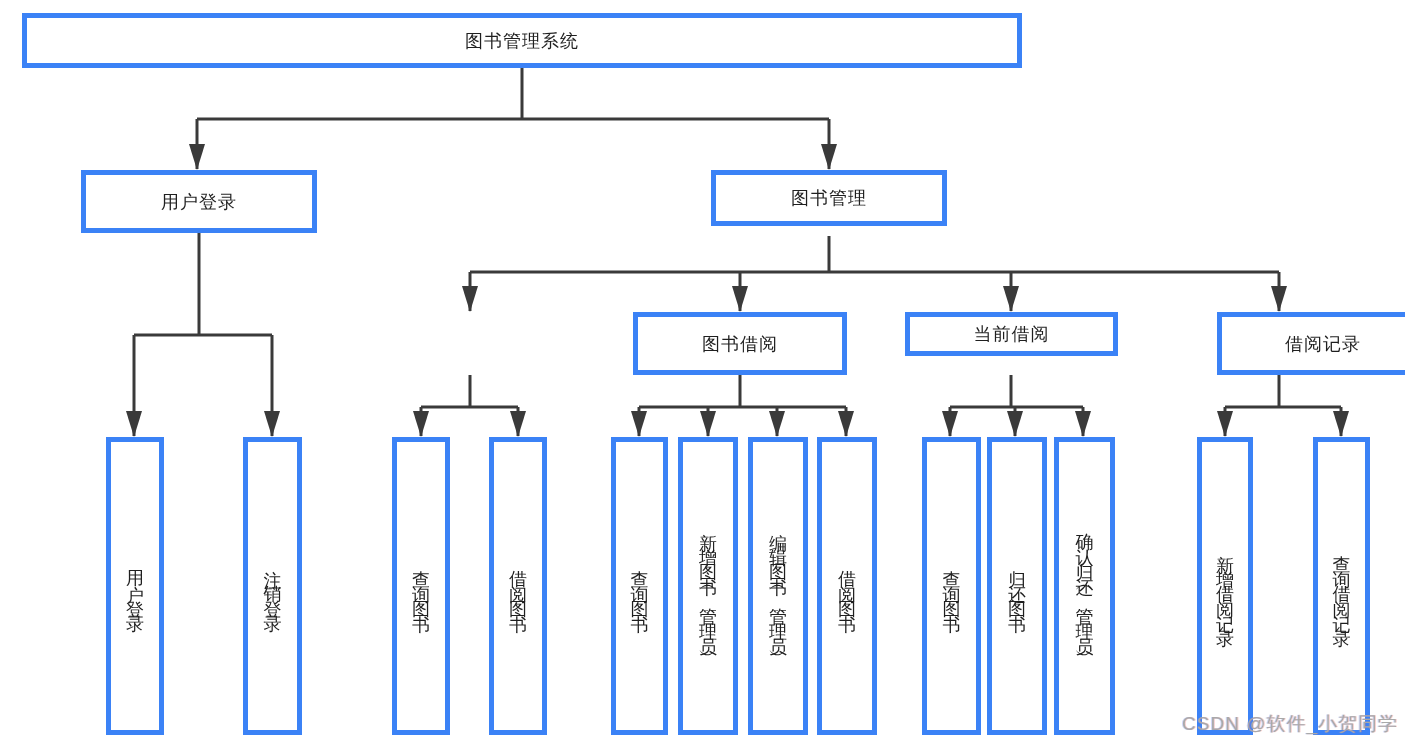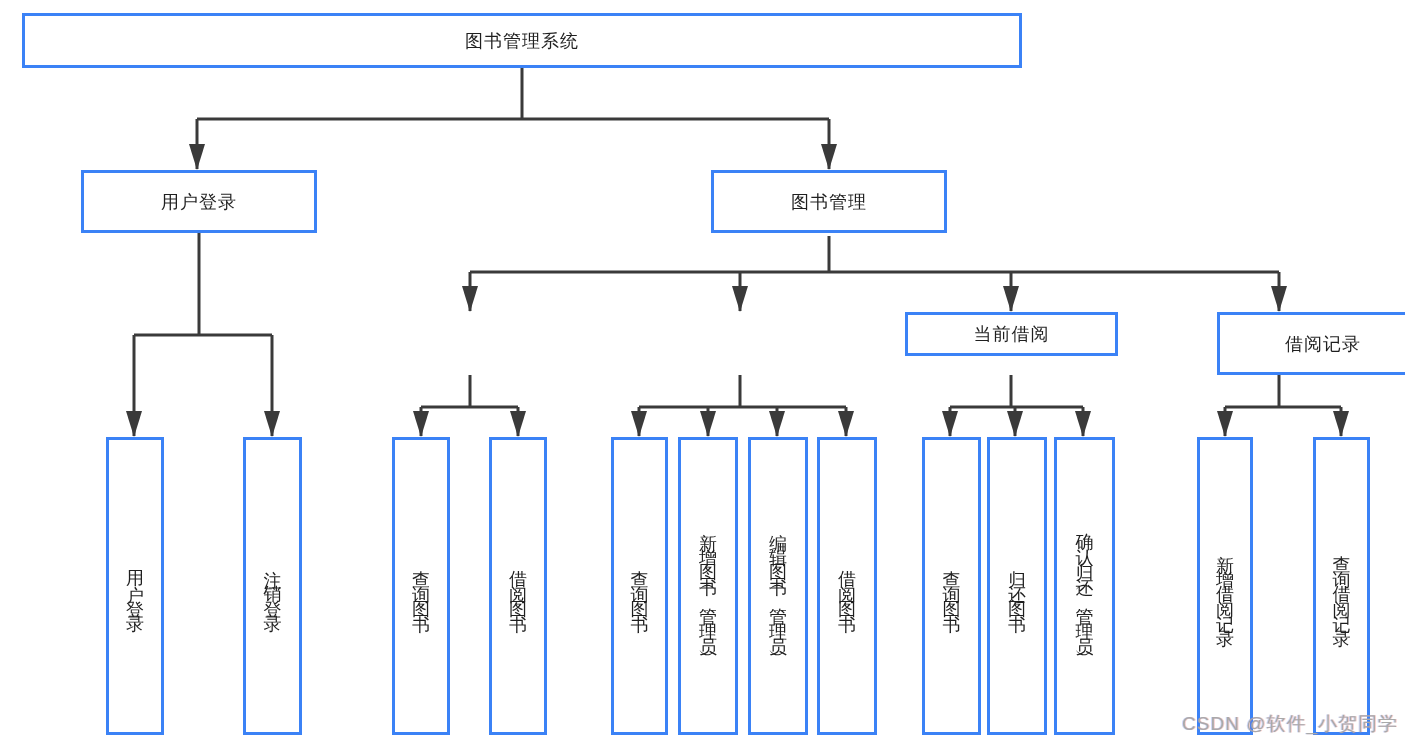--- a/index.html
+++ b/index.html
@@ -14,40 +14,40 @@
   }
   .connector-layer {
     position: absolute;
     left: 0; top: 0;
     width: 1405px; height: 747px;
   }
   .node {
     position: absolute;
     box-sizing: border-box;
     background: #ffffff;
-    border: 3px solid #3b82f6;
+    border: 5px solid #3b82f6;
     display: flex;
     align-items: center;
     justify-content: center;
     font-size: 18px;
     letter-spacing: 1px;
     z-index: 2;
   }
   .node--v span {
     writing-mode: vertical-rl;
     text-orientation: mixed;
     letter-spacing: 15px;
     line-height: 1;
     white-space: nowrap;
   }
   
   .n-root            { left: 22px;   top: 13px;  width: 1000px; height: 55px; }
   
   .n-user-login      { left: 81px;   top: 170px; width: 236px;  height: 63px; }
-  .n-book-mgmt       { left: 711px;  top: 170px; width: 236px;  height: 63px; }
+  .n-book-mgmt       { left: 711px;  top: 170px; width: 236px;  height: 56px; }
   
   .n-new-book        { left: 363px;  top: 312px; width: 215px;  height: 63px; }
   .n-book-borrow     { left: 633px;  top: 312px; width: 214px;  height: 63px; }
   .n-current-borrow  { left: 905px;  top: 312px; width: 213px;  height: 44px; }
   .n-borrow-records  { left: 1173px; top: 312px; width: 212px;  height: 63px; margin-left: 44px; }
   
   .n-leaf            { top: 437px; height: 298px; }
   .n-u1 { left: 106px;  width: 58px; }
   .n-u2 { left: 243px;  width: 59px; }
   .n-n1 { left: 392px;  width: 58px; }
@@ -120,20 +120,23 @@
     <span>图书管理系统</span>
   </div>
 
   <div class="node n-user-login">
     <span>用户登录</span>
   </div>
   <div class="node n-book-mgmt">
     <span>图书管理</span>
   </div>
 
+  <div class="node n-book-borrow">
+    <span>图书借阅</span>
+  </div>
   <div class="node n-current-borrow">
     <span>当前借阅</span>
   </div>
   <div class="node n-borrow-records">
     <span>借阅记录</span>
   </div>
 
   <div class="node node--v n-leaf n-u1">
     <span>用户登录</span>
   </div>

